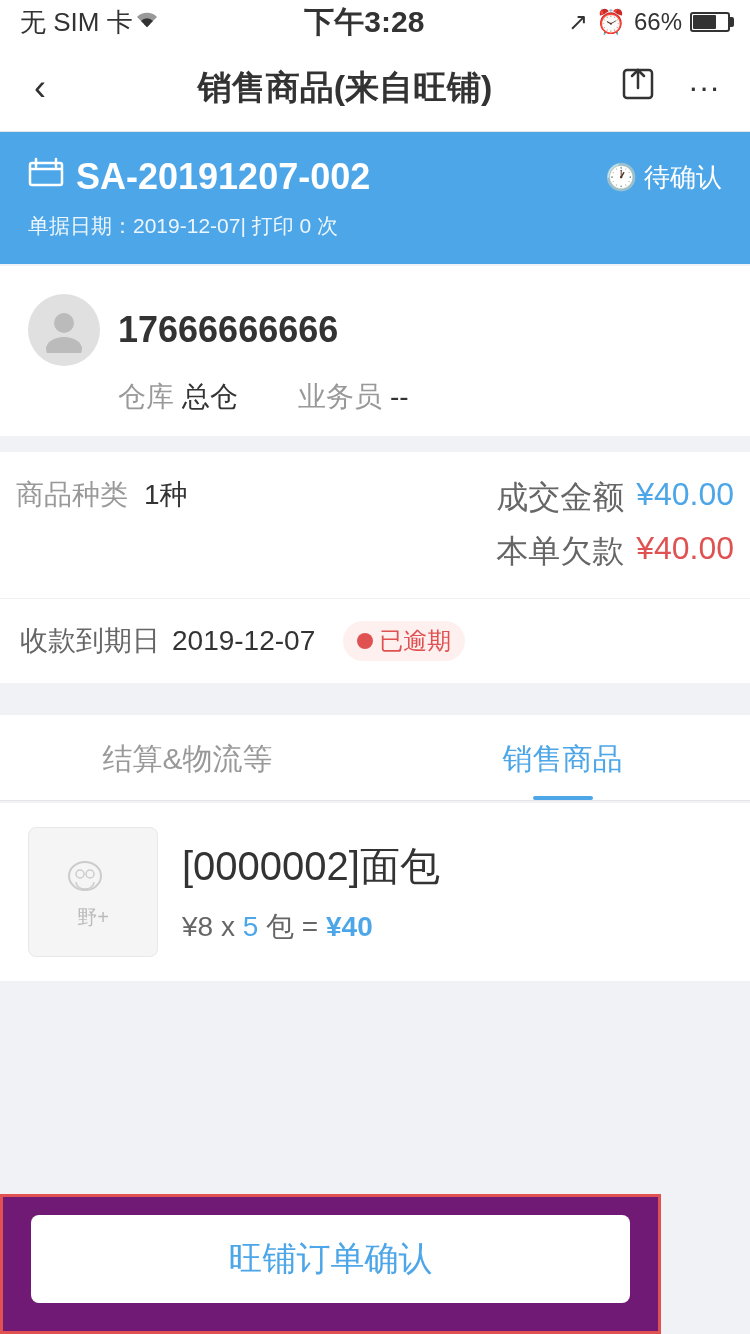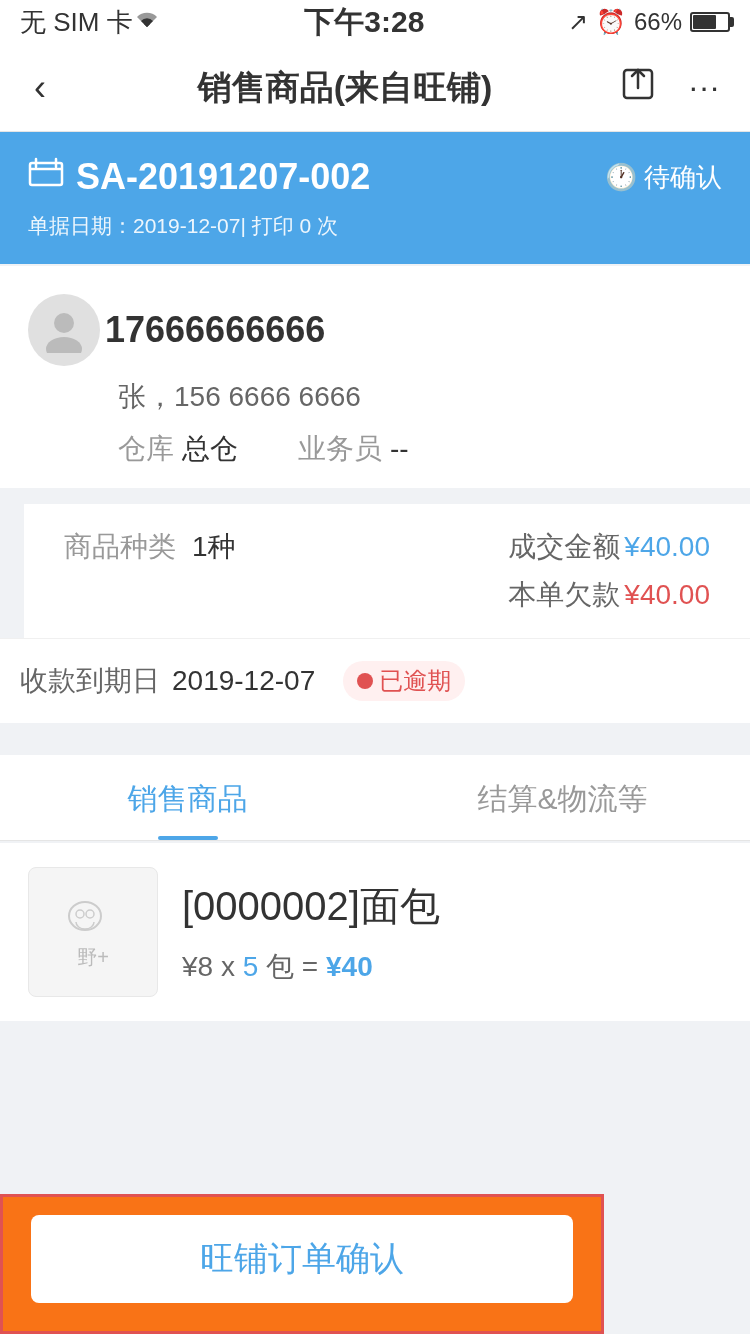--- a/index.html
+++ b/index.html
@@ -120,21 +120,21 @@
 
     
     .customer-card {
       background: #fff;
       padding: 28px 28px 20px;
       margin-top: 2px;
     }
     .customer-row {
       display: flex;
       align-items: center;
-      gap: 5px;
+      gap: 18px;
       margin-bottom: 12px;
     }
     .avatar {
       width: 72px;
       height: 72px;
       border-radius: 50%;
       background: #e0e0e0;
       display: flex;
       align-items: center;
       justify-content: center;
@@ -169,25 +169,24 @@
       margin: 0 0 0 0;
     }
     .thick-divider {
       height: 16px;
       background: #f0f2f5;
     }
 
     
     .summary-card {
       background: #fff;
-      padding: 24px 40px;
+      padding: 24px 16px;
       display: flex;
       align-items: flex-start;
       justify-content: space-between;
-      margin-left: 24px;
     }
     .summary-left {
       display: flex;
       flex-direction: column;
       gap: 12px;
     }
     .summary-item {
       display: flex;
       align-items: center;
       gap: 16px;
@@ -196,23 +195,22 @@
     }
     .summary-item .val { color: #333; }
     .summary-right {
       display: flex;
       flex-direction: column;
       align-items: flex-end;
       gap: 10px;
     }
     .amount-row {
       display: flex;
-      align-items: center;
-      gap: 4px;
-      font-size: 28px;
+      gap: 12px;
+      font-size: 32px;
     }
     .amount-label { color: #666; }
     .amount-value-blue { color: #4da6e8; }
     .amount-value-red { color: #e05252; }
 
     
     .due-card {
       background: #fff;
       padding: 22px 20px;
       display: flex;
@@ -323,22 +321,22 @@
     .bottom-space {
       height: 160px;
       background: #f0f2f5;
     }
 
     
     .confirm-btn-wrap {
       position: fixed;
       bottom: 0;
       left: 0;
-      width: 604px;
-      background: #f97316;
+      width: 661px;
+      background: #701a75;
       padding: 18px 28px 28px;
       border: 3px solid #e05252;
     }
     .confirm-btn {
       width: 100%;
       height: 88px;
       background: #fff;
       border: none;
       border-radius: 8px;
       font-size: 34px;
@@ -414,21 +412,20 @@
 <div class="customer-card">
   <div class="customer-row">
     <div class="avatar">
       <svg width="46" height="46" viewBox="0 0 46 46" fill="none">
         <circle cx="23" cy="16" r="10" fill="#bbb"></circle>
         <ellipse cx="23" cy="42" rx="18" ry="12" fill="#bbb"></ellipse>
       </svg>
     </div>
     <span class="customer-phone">17666666666</span>
   </div>
-  <div class="customer-name">张，156 6666 6666</div>
   <div class="customer-meta">
     <div class="meta-item">
       <span class="meta-label">仓库</span>
       <span class="meta-value">总仓</span>
     </div>
     <div class="meta-item">
       <span class="meta-label">业务员</span>
       <span class="meta-value">--</span>
     </div>
   </div>
@@ -462,22 +459,22 @@
   <span class="due-date">2019-12-07</span>
   <span class="overdue-badge">
     <span class="overdue-dot"></span>
     <span>已逾期</span>
   </span>
 </div>
 
 <div class="thick-divider"></div>
 
 <div class="tabs">
+  <div class="tab">结算&amp;物流等</div>
   <div class="tab active">销售商品</div>
-  <div class="tab">结算&amp;物流等</div>
 </div>
 
 <div class="product-section">
   <div class="product-item">
     <div class="product-thumb">
       <div class="product-thumb-inner">
         <svg width="60" height="50" viewBox="0 0 60 50" fill="none">
           <ellipse cx="22" cy="22" rx="16" ry="14" stroke="#ccc" stroke-width="2"></ellipse>
           <circle cx="17" cy="20" r="4" stroke="#ccc" stroke-width="1.5"></circle>
           <circle cx="27" cy="20" r="4" stroke="#ccc" stroke-width="1.5"></circle>

